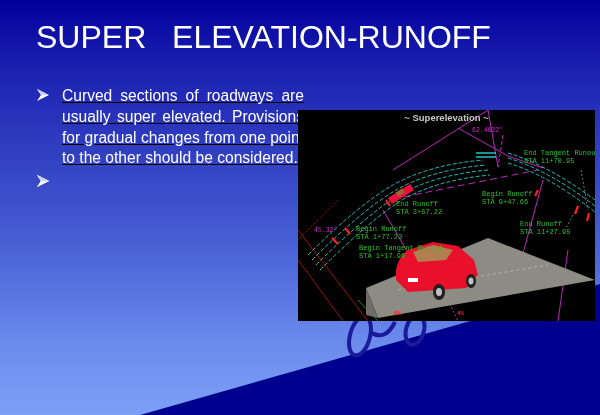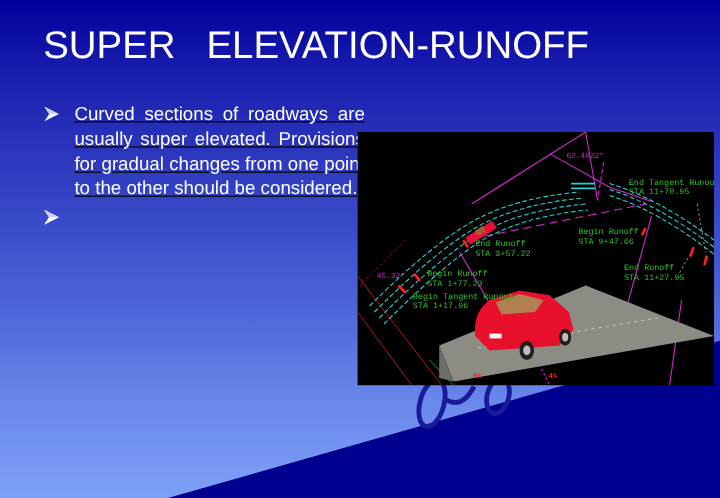--- a/index.html
+++ b/index.html
@@ -201,29 +201,30 @@
       <path d="M98 170 Q96 150 110 140 L135 132 L160 136 L176 150 L180 165 L168 178 L110 182 Z" fill="#e8102a"></path>
       <path d="M115 142 L135 135 L155 140 L148 150 L120 152 Z" fill="#b08050"></path>
       <rect x="110" y="168" width="10" height="4" fill="#ffffff"></rect>
       <ellipse cx="141" cy="182" rx="6" ry="8" fill="#202020"></ellipse>
       <ellipse cx="173" cy="171" rx="5" ry="7" fill="#202020"></ellipse>
       <ellipse cx="141" cy="182" rx="3" ry="4" fill="#c0c0c0"></ellipse>
       <ellipse cx="173" cy="171" rx="2.5" ry="3.5" fill="#c0c0c0"></ellipse>
     </g>
   </svg>
 
+  <div class="fig-title">~ Superelevation ~</div>
   <div class="lbl-mag" style="left:174px;top:17px;">62.4622°</div>
   <div class="lbl" style="left:226px;top:39px;">End Tangent Runout
 STA 11+70.95</div>
   <div class="lbl" style="left:184px;top:80px;">Begin Runoff
 STA 9+47.66</div>
   <div class="lbl" style="left:98px;top:90px;">End Runoff
 STA 3+57.22</div>
   <div class="lbl" style="left:222px;top:110px;">End Runoff
 STA 11+27.95</div>
   <div class="lbl" style="left:58px;top:115px;">Begin Runoff
 STA 1+77.23</div>
-  <div class="lbl" style="left:46px;top:134px;">Begin Tangent Runout
+  <div class="lbl" style="left:61px;top:134px;">Begin Tangent Runout
 STA 1+17.96</div>
   <div class="lbl-mag" style="left:16px;top:117px;">45.32°</div>
   <div class="lbl-red" style="left:96px;top:200px;">0%</div>
   <div class="lbl-red" style="left:159px;top:200px;">4%</div>
 </div>
 
 </body></html>

